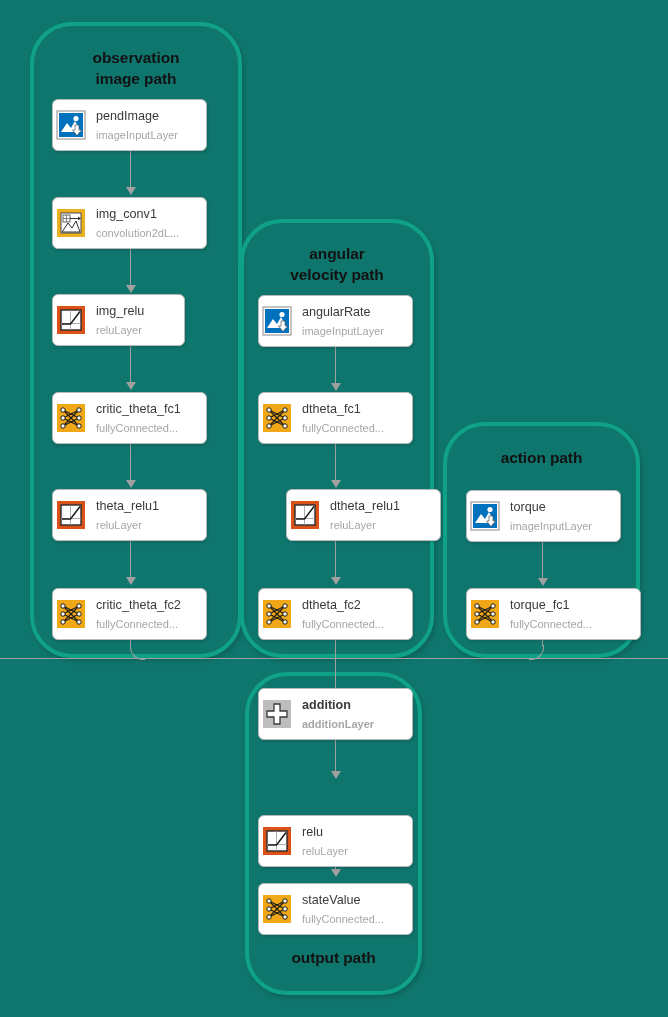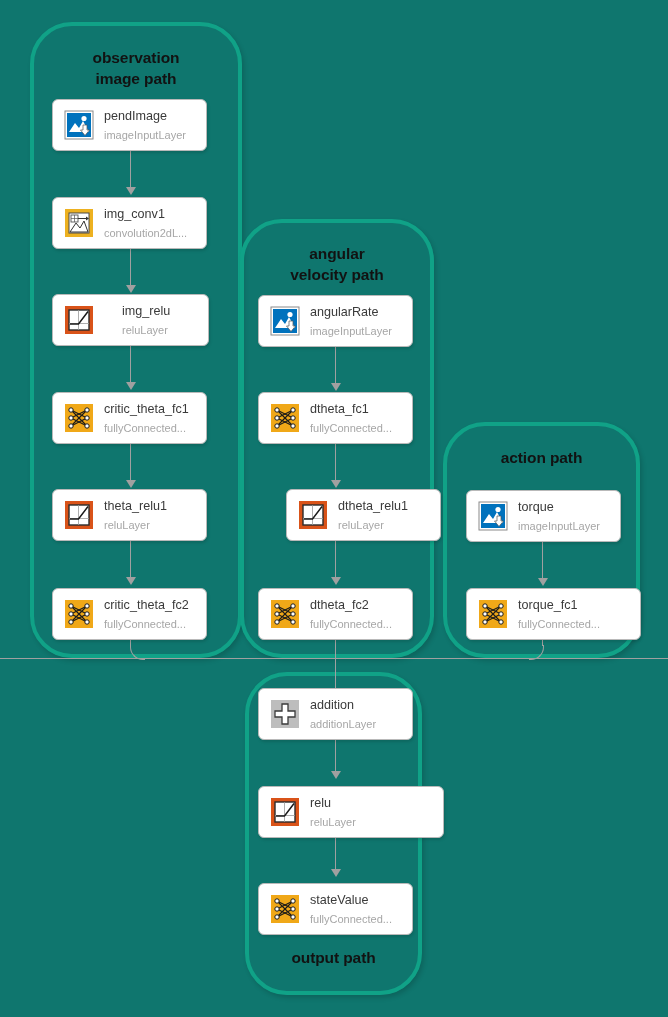--- a/index.html
+++ b/index.html
@@ -41,21 +41,21 @@
   
   .layer {
     position: absolute;
     box-sizing: border-box;
     background: #ffffff;
     border: 1px solid #b9b9b9;
     border-radius: 6px;
     display: flex;
     align-items: center;
     box-shadow: 1px 2px 3px rgba(0,0,0,0.13);
-    padding-left: 10px;
+    padding-left: 2px;
     z-index: 5;
   }
   .layer-icon {
     width: 32px;
     height: 32px;
     flex: 0 0 32px;
     position: relative;
     box-sizing: border-box;
   }
   .layer-text {
@@ -197,21 +197,21 @@
         <line x1="15" y1="11.5" x2="23" y2="11.5" stroke="#333" stroke-width="1"></line>
         <polygon points="23,9.5 26,11.5 23,13.5" fill="#333"></polygon>
       </svg>
     </span>
     <span class="layer-text">
       <span class="layer-name">img_conv1</span><br>
       <span class="layer-type">convolution2dL...</span>
     </span>
   </div>
 
-  <div class="layer" style="left:52px; top:294px; width:157px; height:52px;gap:18px;">
+  <div class="layer" style="left:52px; top:294px; width:133px; height:52px;">
     <span class="layer-icon">
       <svg class="icon-svg" viewBox="0 0 32 32">
         <rect x="2" y="2" width="28" height="28" fill="#d95319"></rect>
         <rect x="6" y="6" width="20" height="20" fill="#ffffff" stroke="#2b2b2b" stroke-width="1.4"></rect>
         <line x1="6" y1="19.5" x2="26" y2="19.5" stroke="#9a9a9a" stroke-width="0.8"></line>
         <line x1="15.5" y1="6" x2="15.5" y2="26" stroke="#9a9a9a" stroke-width="0.8"></line>
         <polyline points="7,20 15.5,20 25,7.5" fill="none" stroke="#1a1a1a" stroke-width="1.5"></polyline>
       </svg>
     </span>
     <span class="layer-text">
@@ -417,34 +417,34 @@
           <circle cx="24" cy="24" r="2.2"></circle>
         </g>
       </svg>
     </span>
     <span class="layer-text">
       <span class="layer-name">torque_fc1</span><br>
       <span class="layer-type">fullyConnected...</span>
     </span>
   </div>
 
-  <div class="layer" style="left:258px; top:688px; width:155px; height:52px;">
+  <div class="layer" style="left:258px; top:688px; width:155px; height:52px;font-weight:bold;">
     <span class="layer-icon">
       <svg class="icon-svg" viewBox="0 0 32 32">
         <rect x="2" y="2" width="28" height="28" fill="#bdbdbd"></rect>
         <polygon points="13,6 19,6 19,13 26,13 26,19 19,19 19,26 13,26 13,19 6,19 6,13 13,13" fill="#ffffff" stroke="#3a3a3a" stroke-width="1.3"></polygon>
       </svg>
     </span>
     <span class="layer-text">
       <span class="layer-name">addition</span><br>
       <span class="layer-type">additionLayer</span>
     </span>
   </div>
 
-  <div class="layer" style="left:258px; top:786px; width:186px; height:52px;">
+  <div class="layer" style="left:258px; top:815px; width:155px; height:52px;">
     <span class="layer-icon">
       <svg class="icon-svg" viewBox="0 0 32 32">
         <rect x="2" y="2" width="28" height="28" fill="#d95319"></rect>
         <rect x="6" y="6" width="20" height="20" fill="#ffffff" stroke="#2b2b2b" stroke-width="1.4"></rect>
         <line x1="6" y1="19.5" x2="26" y2="19.5" stroke="#9a9a9a" stroke-width="0.8"></line>
         <line x1="15.5" y1="6" x2="15.5" y2="26" stroke="#9a9a9a" stroke-width="0.8"></line>
         <polyline points="7,20 15.5,20 25,7.5" fill="none" stroke="#1a1a1a" stroke-width="1.5"></polyline>
       </svg>
     </span>
     <span class="layer-text">

